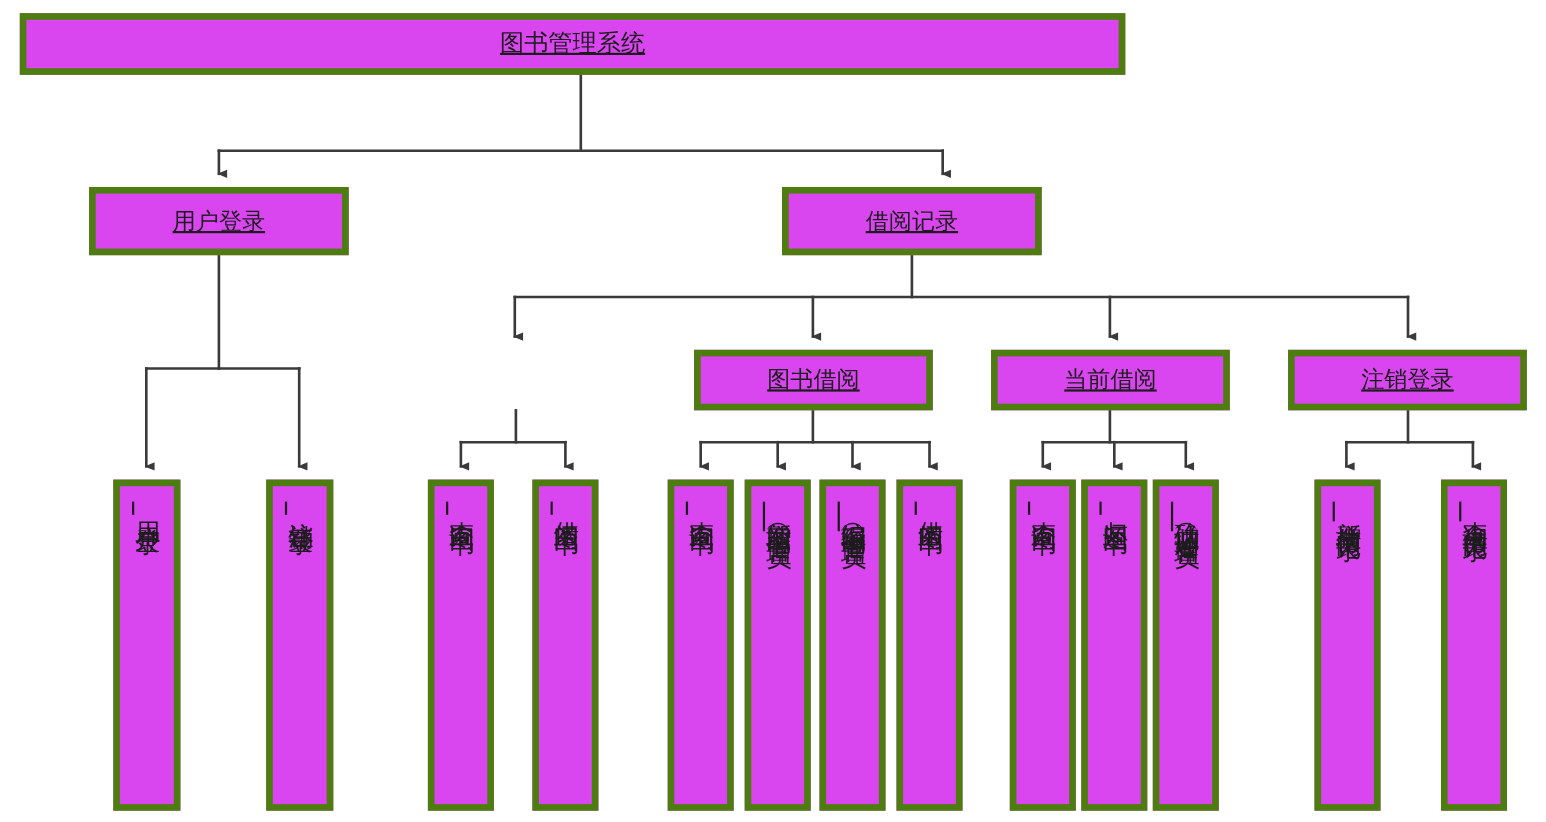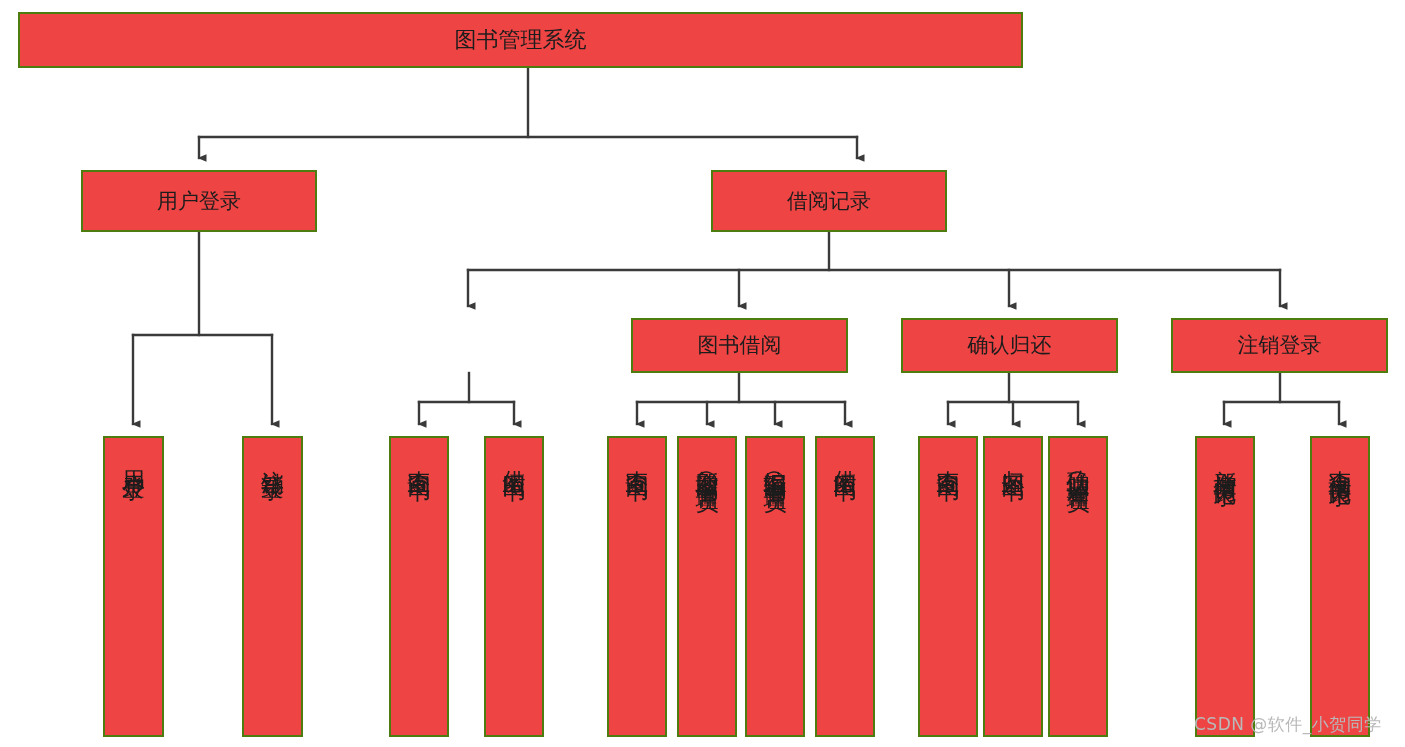--- a/index.html
+++ b/index.html
@@ -21,26 +21,27 @@
     position: absolute;
     left: 0;
     top: 0;
     width: 1405px;
     height: 747px;
     pointer-events: none;
   }
   .node {
     position: absolute;
     box-sizing: border-box;
-    background: #ef4444;
-    border: 2px solid #4d7c0f;
+    background: #d946ef;
+    border: 6px solid #4d7c0f;
     display: flex;
     align-items: center;
     justify-content: center;
     color: #1c1c1c;
+    text-decoration: underline;
   }
   .node .lbl {
     display: block;
     text-align: center;
     line-height: 1.18;
   }
   
   .node.h .lbl {
     writing-mode: horizontal-tb;
     font-size: 21px;
@@ -134,21 +135,21 @@
     <span class="lbl">用户登录</span>
   </div>
   <div class="node h" style="left:711px; top:170px; width:236px; height:62px;">
     <span class="lbl">借阅记录</span>
   </div>
 
   <div class="node h" style="left:631px; top:318px; width:217px; height:55px;">
     <span class="lbl">图书借阅</span>
   </div>
   <div class="node h" style="left:901px; top:318px; width:217px; height:55px;">
-    <span class="lbl">确认归还</span>
+    <span class="lbl">当前借阅</span>
   </div>
   <div class="node h" style="left:1171px; top:318px; width:217px; height:55px;">
     <span class="lbl">注销登录</span>
   </div>
 
   <div class="node v" style="left:103px; top:436px; width:61px; height:301px;">
     <span class="lbl">用户登录</span>
   </div>
   <div class="node v" style="left:242px; top:436px; width:61px; height:301px;">
     <span class="lbl">注销登录</span>
@@ -184,15 +185,14 @@
     <span class="lbl">确认归还（管理员）</span>
   </div>
 
   <div class="node v" style="left:1195px; top:436px; width:60px; height:301px;">
     <span class="lbl">新增借阅记录</span>
   </div>
   <div class="node v" style="left:1310px; top:436px; width:60px; height:301px;">
     <span class="lbl">查询借阅记录</span>
   </div>
 
-  <div class="watermark" style="left:1194px; top:713px;">CSDN @软件_小贺同学</div>
 
 </div>
 
 </body></html>

